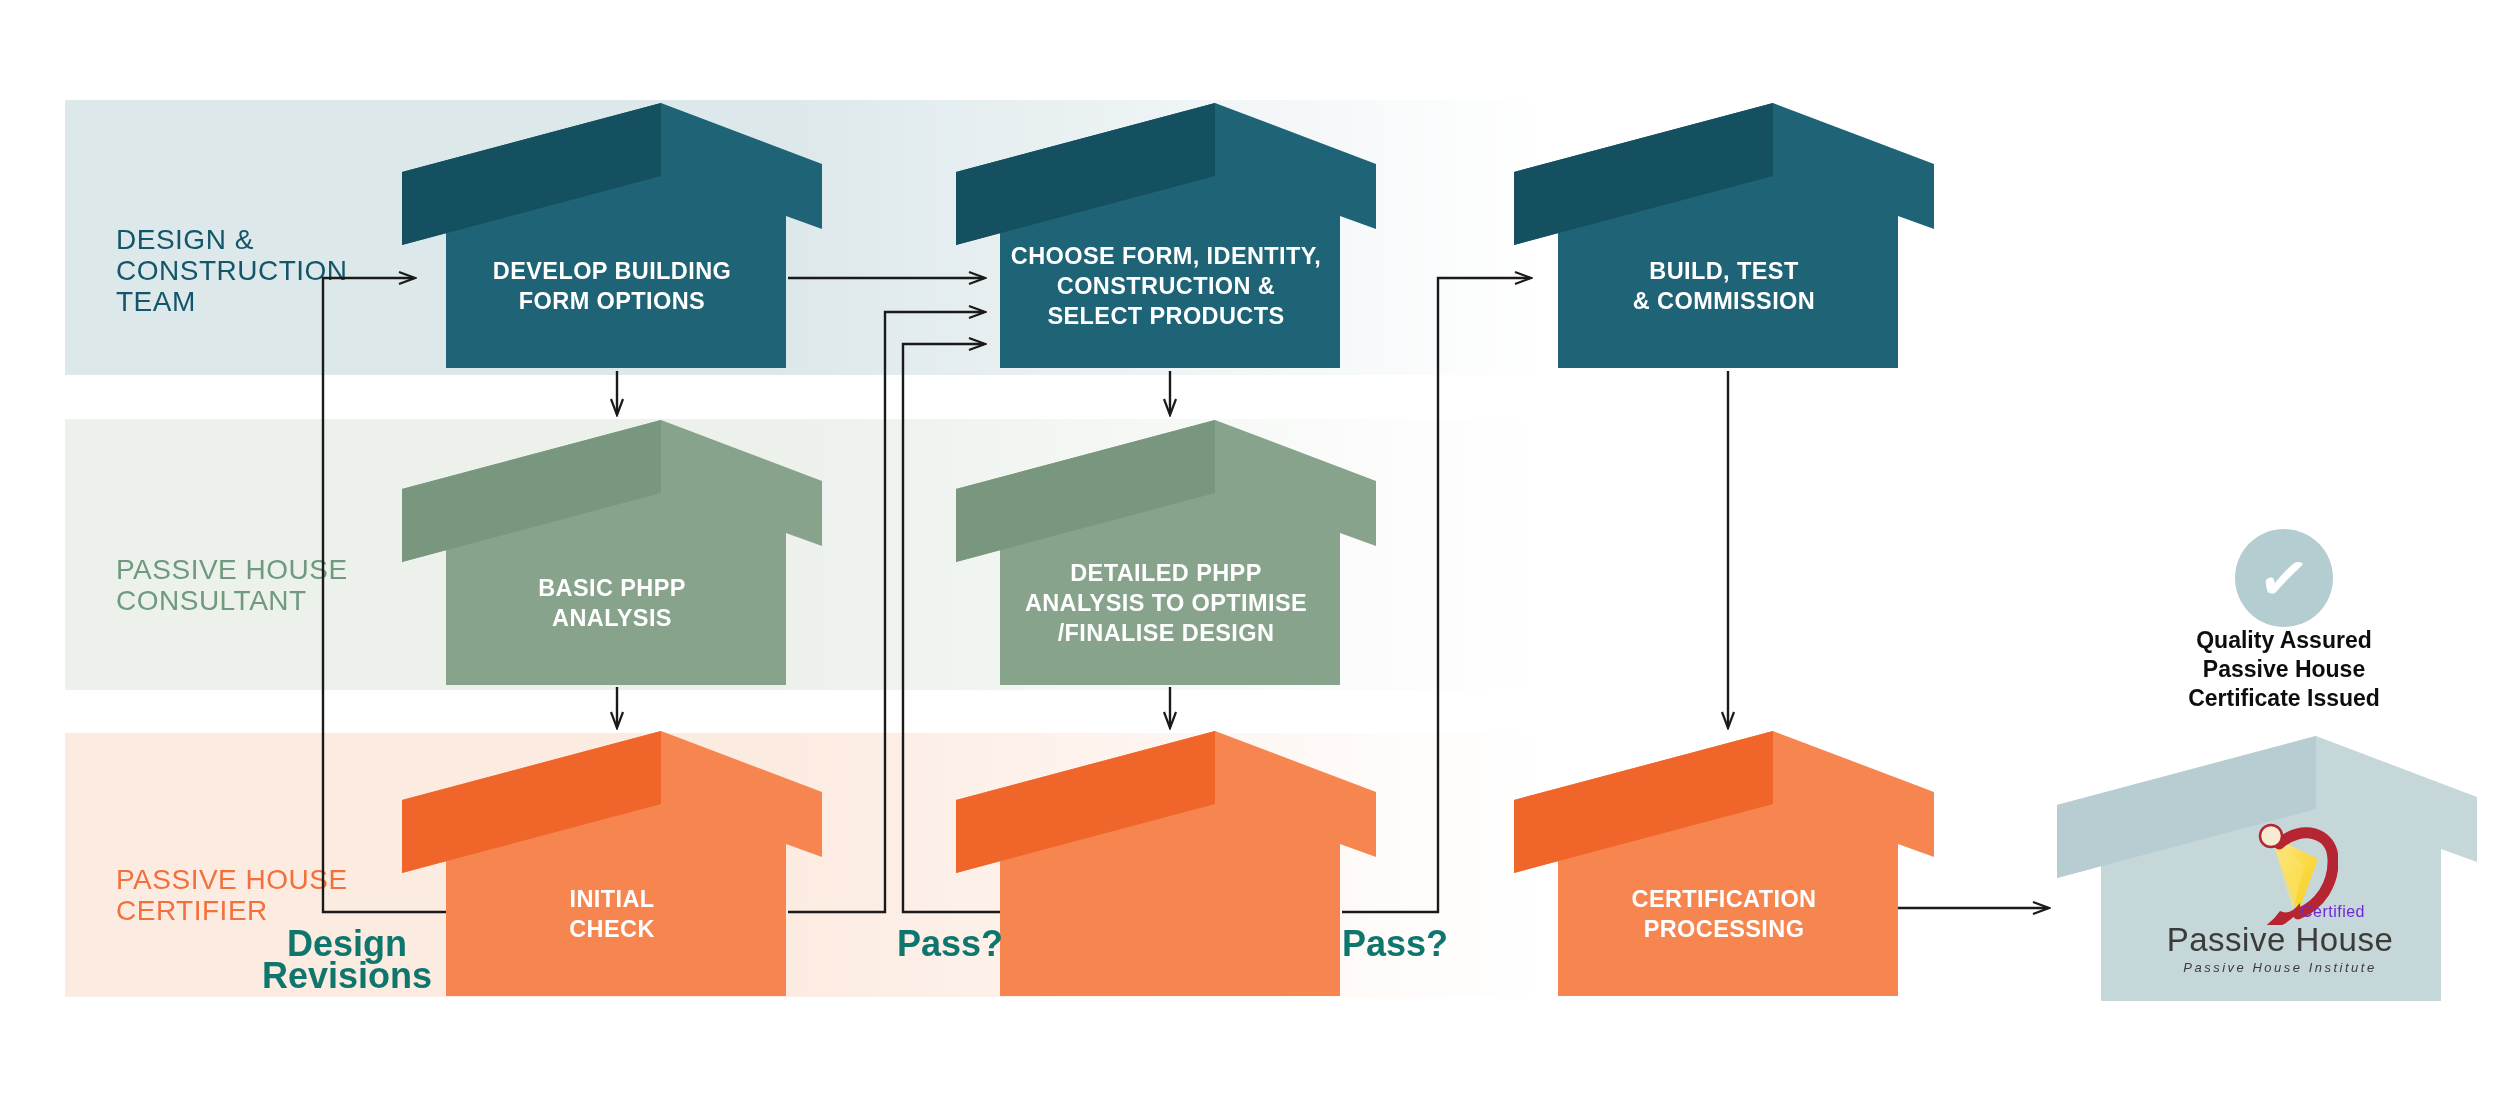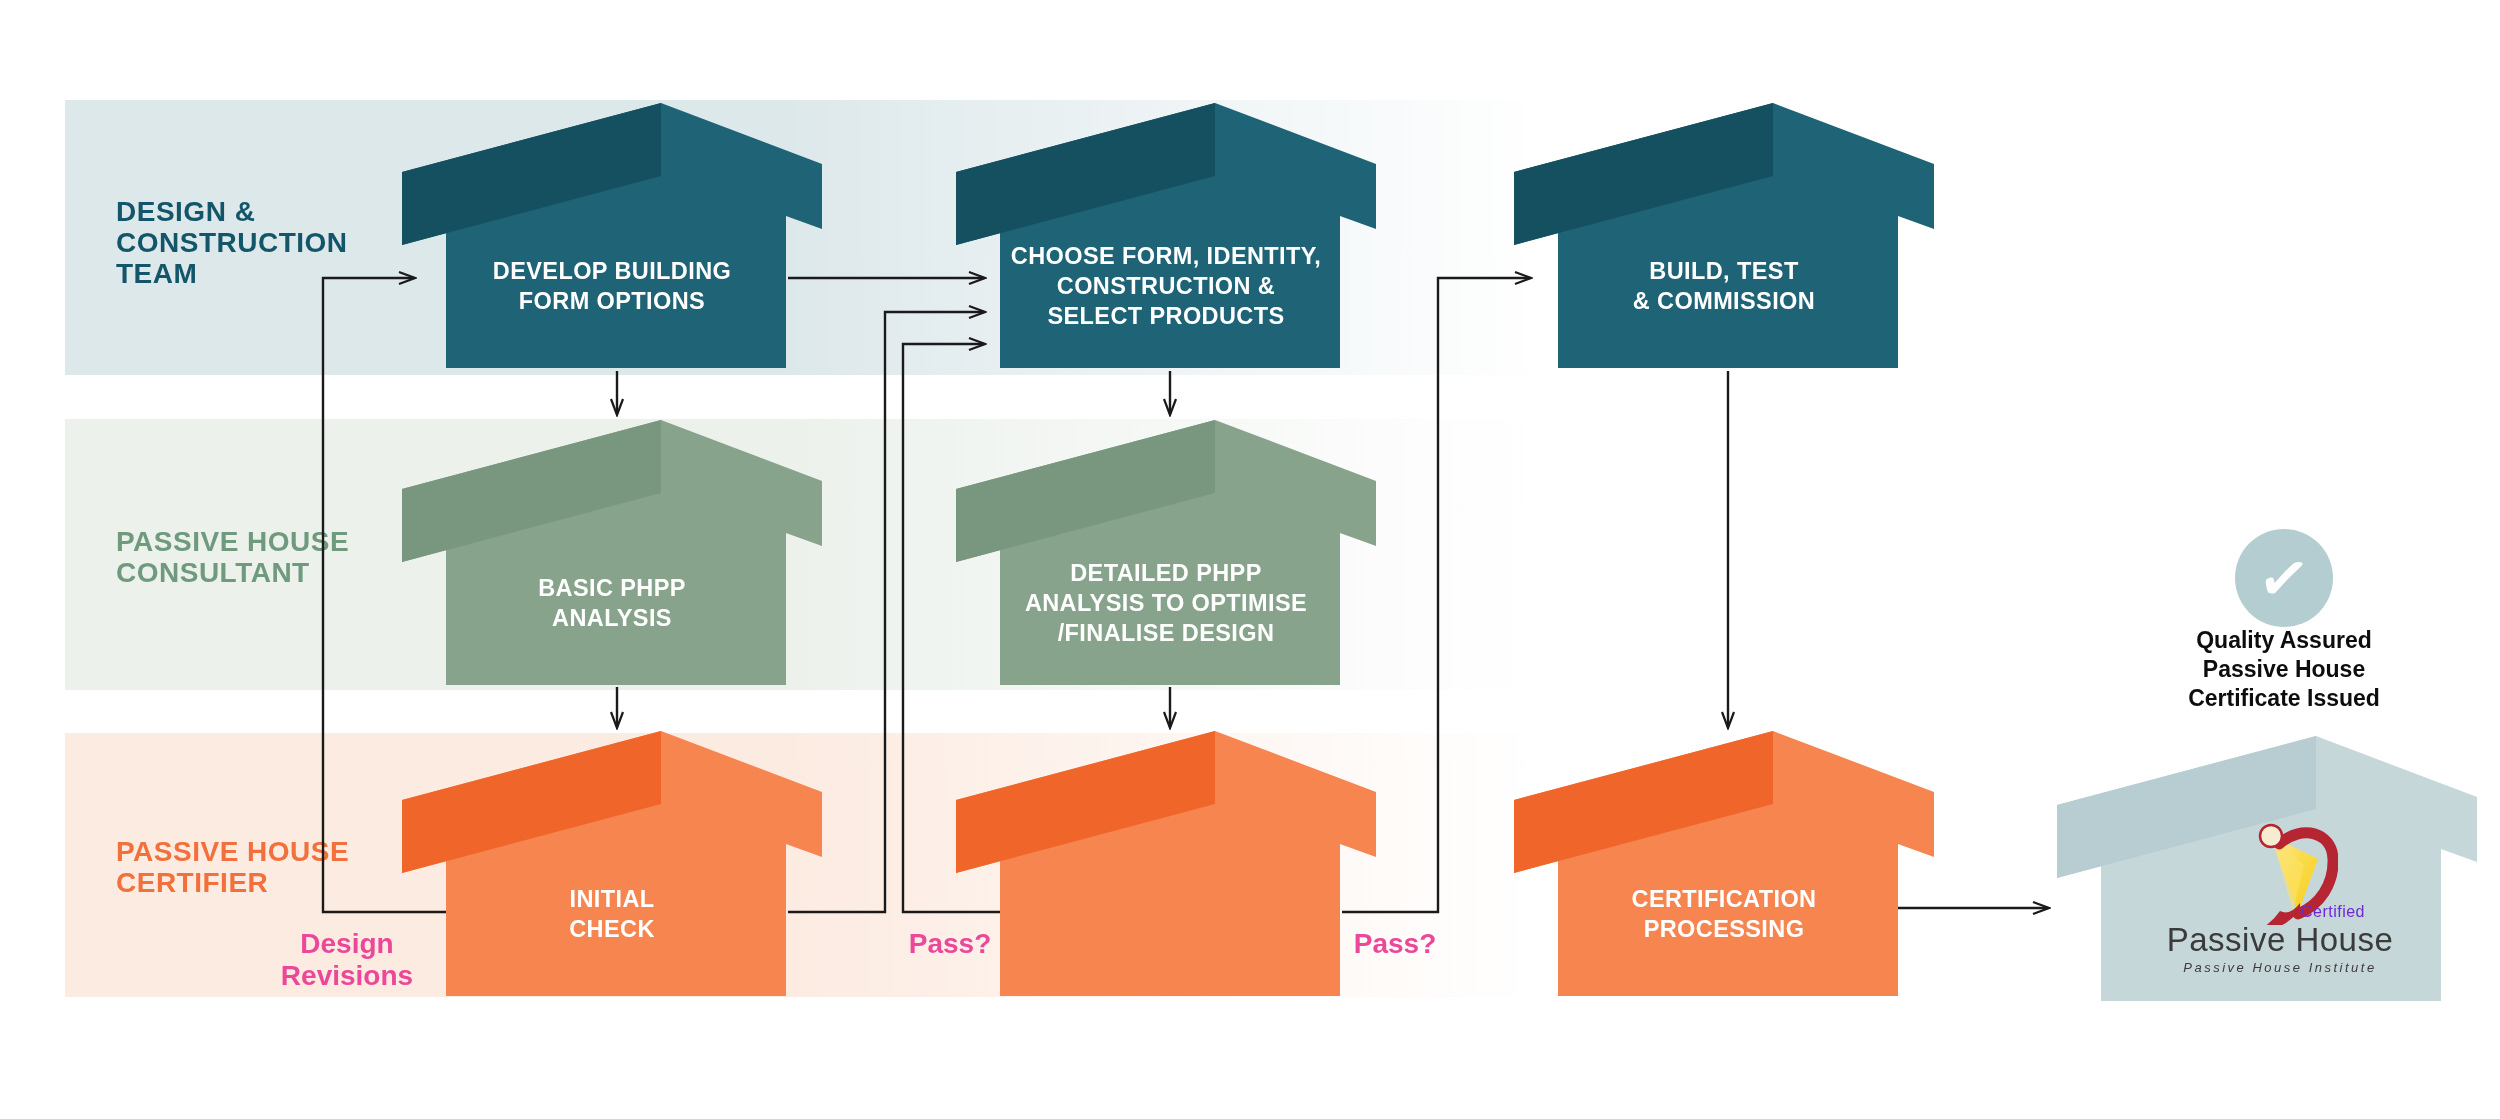--- a/index.html
+++ b/index.html
@@ -3,34 +3,34 @@
 <meta charset="utf-8">
 <style>
   html,body{margin:0;padding:0;background:#ffffff;}
   #canvas{
     position:relative;width:2500px;height:1119px;overflow:hidden;
     font-family:"Liberation Sans", sans-serif;background:#ffffff;
   }
   .lane{position:absolute;left:65px;width:1492px;}
   .lane-label{
     position:absolute;left:116px;width:300px;
-    font-weight:bold;font-size:28px;line-height:31px;
-    letter-spacing:0.5px;white-space:pre-line;
+    font-weight:normal;font-size:28px;line-height:31px;
+    letter-spacing:0.5px;white-space:pre-line;margin-top:28px;
   }
   .house{position:absolute;width:420px;height:265px;}
   .house svg{position:absolute;left:0;top:0;}
   .house-label{
     position:absolute;left:54px;top:118px;width:312px;height:130px;
     display:flex;align-items:center;justify-content:center;text-align:center;
     color:#ffffff;font-weight:bold;font-size:23.5px;line-height:1.28;
     letter-spacing:0.4px;white-space:pre-line;
   }
   .decision{
-    position:absolute;font-weight:bold;font-size:28px;line-height:32px;
-    color:#ec4899;text-align:center;white-space:pre-line;
+    position:absolute;font-weight:bold;font-size:36px;line-height:32px;
+    color:#0f766e;text-align:center;white-space:pre-line;
   }
   #badge{
     position:absolute;left:2235px;top:529px;width:98px;height:98px;border-radius:50%;
     display:flex;align-items:center;justify-content:center;
   }
   #badge .check{font-size:62px;font-weight:bold;color:#ffffff;transform:rotate(8deg);}
   #outcome-caption{
     position:absolute;left:2134px;top:626px;width:300px;text-align:center;
     font-weight:bold;font-size:23px;line-height:29px;color:#0d0d0d;white-space:pre-line;
   }

